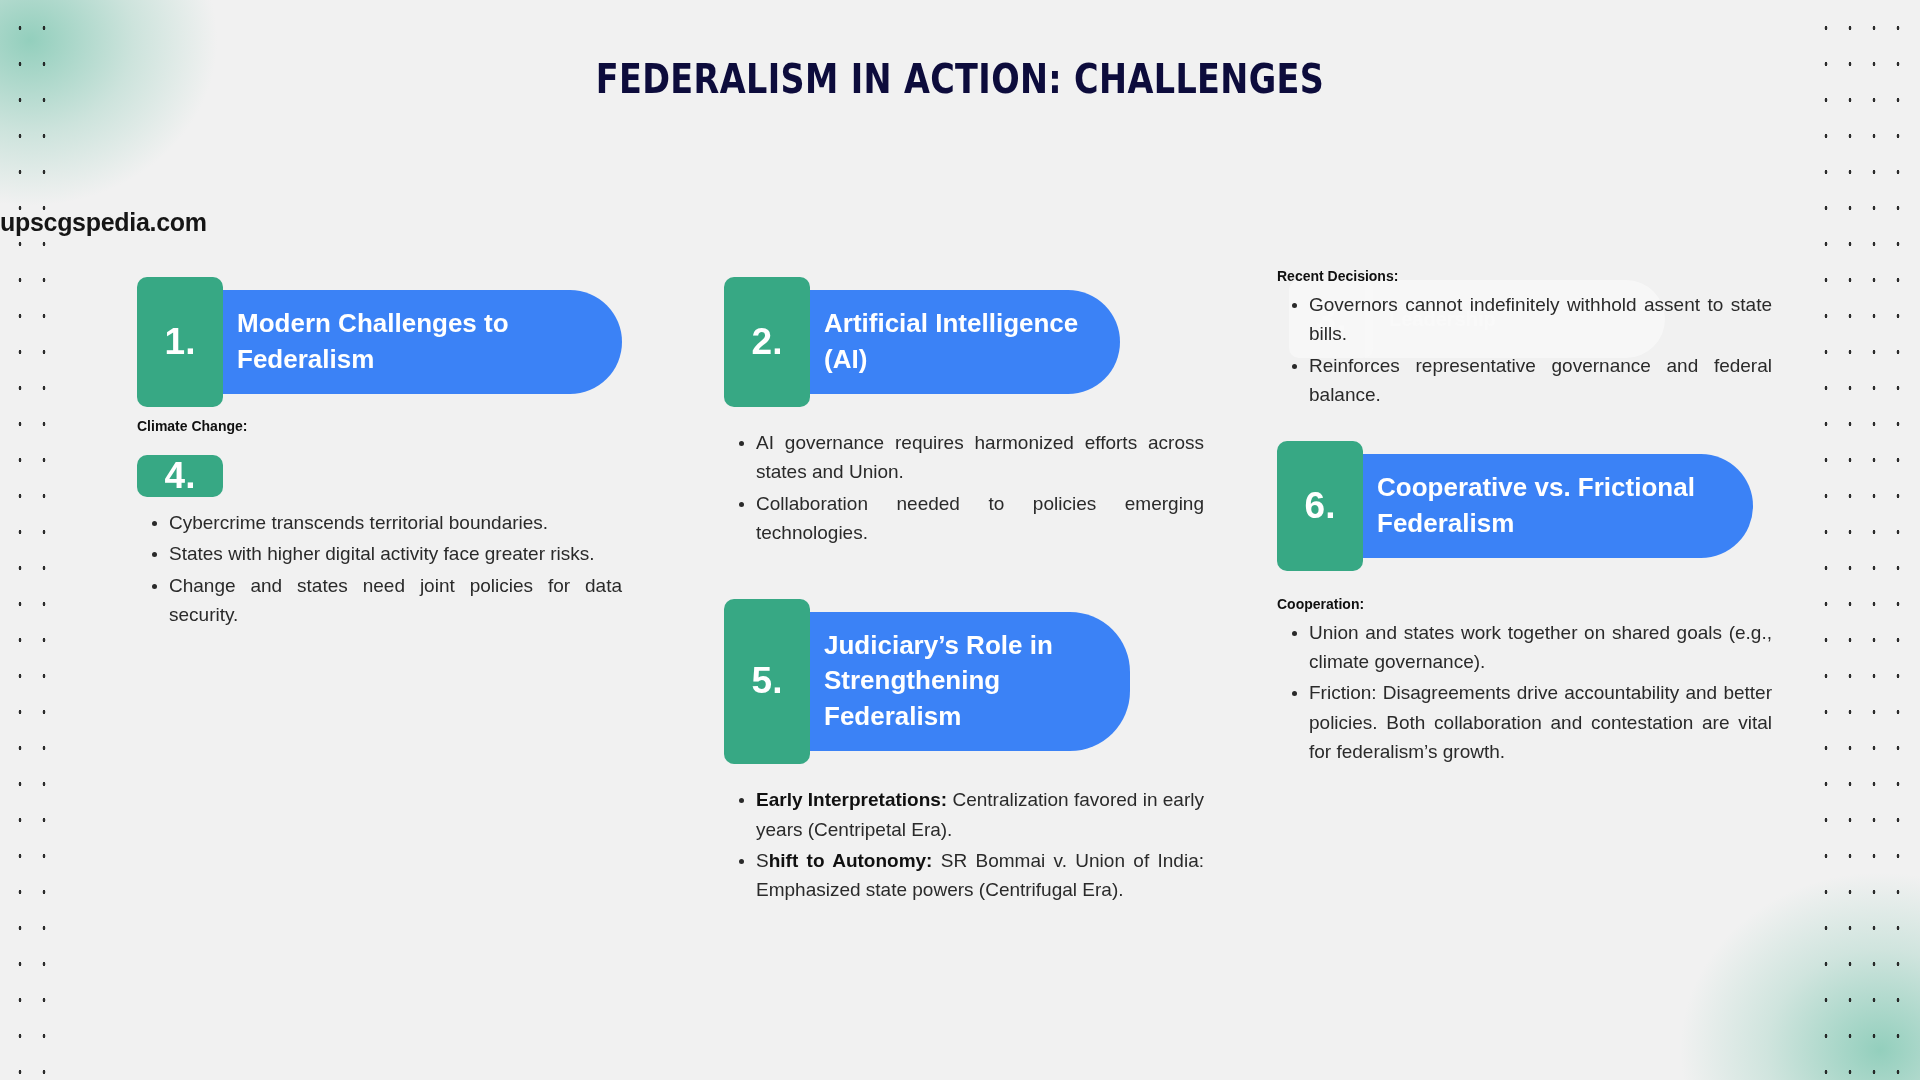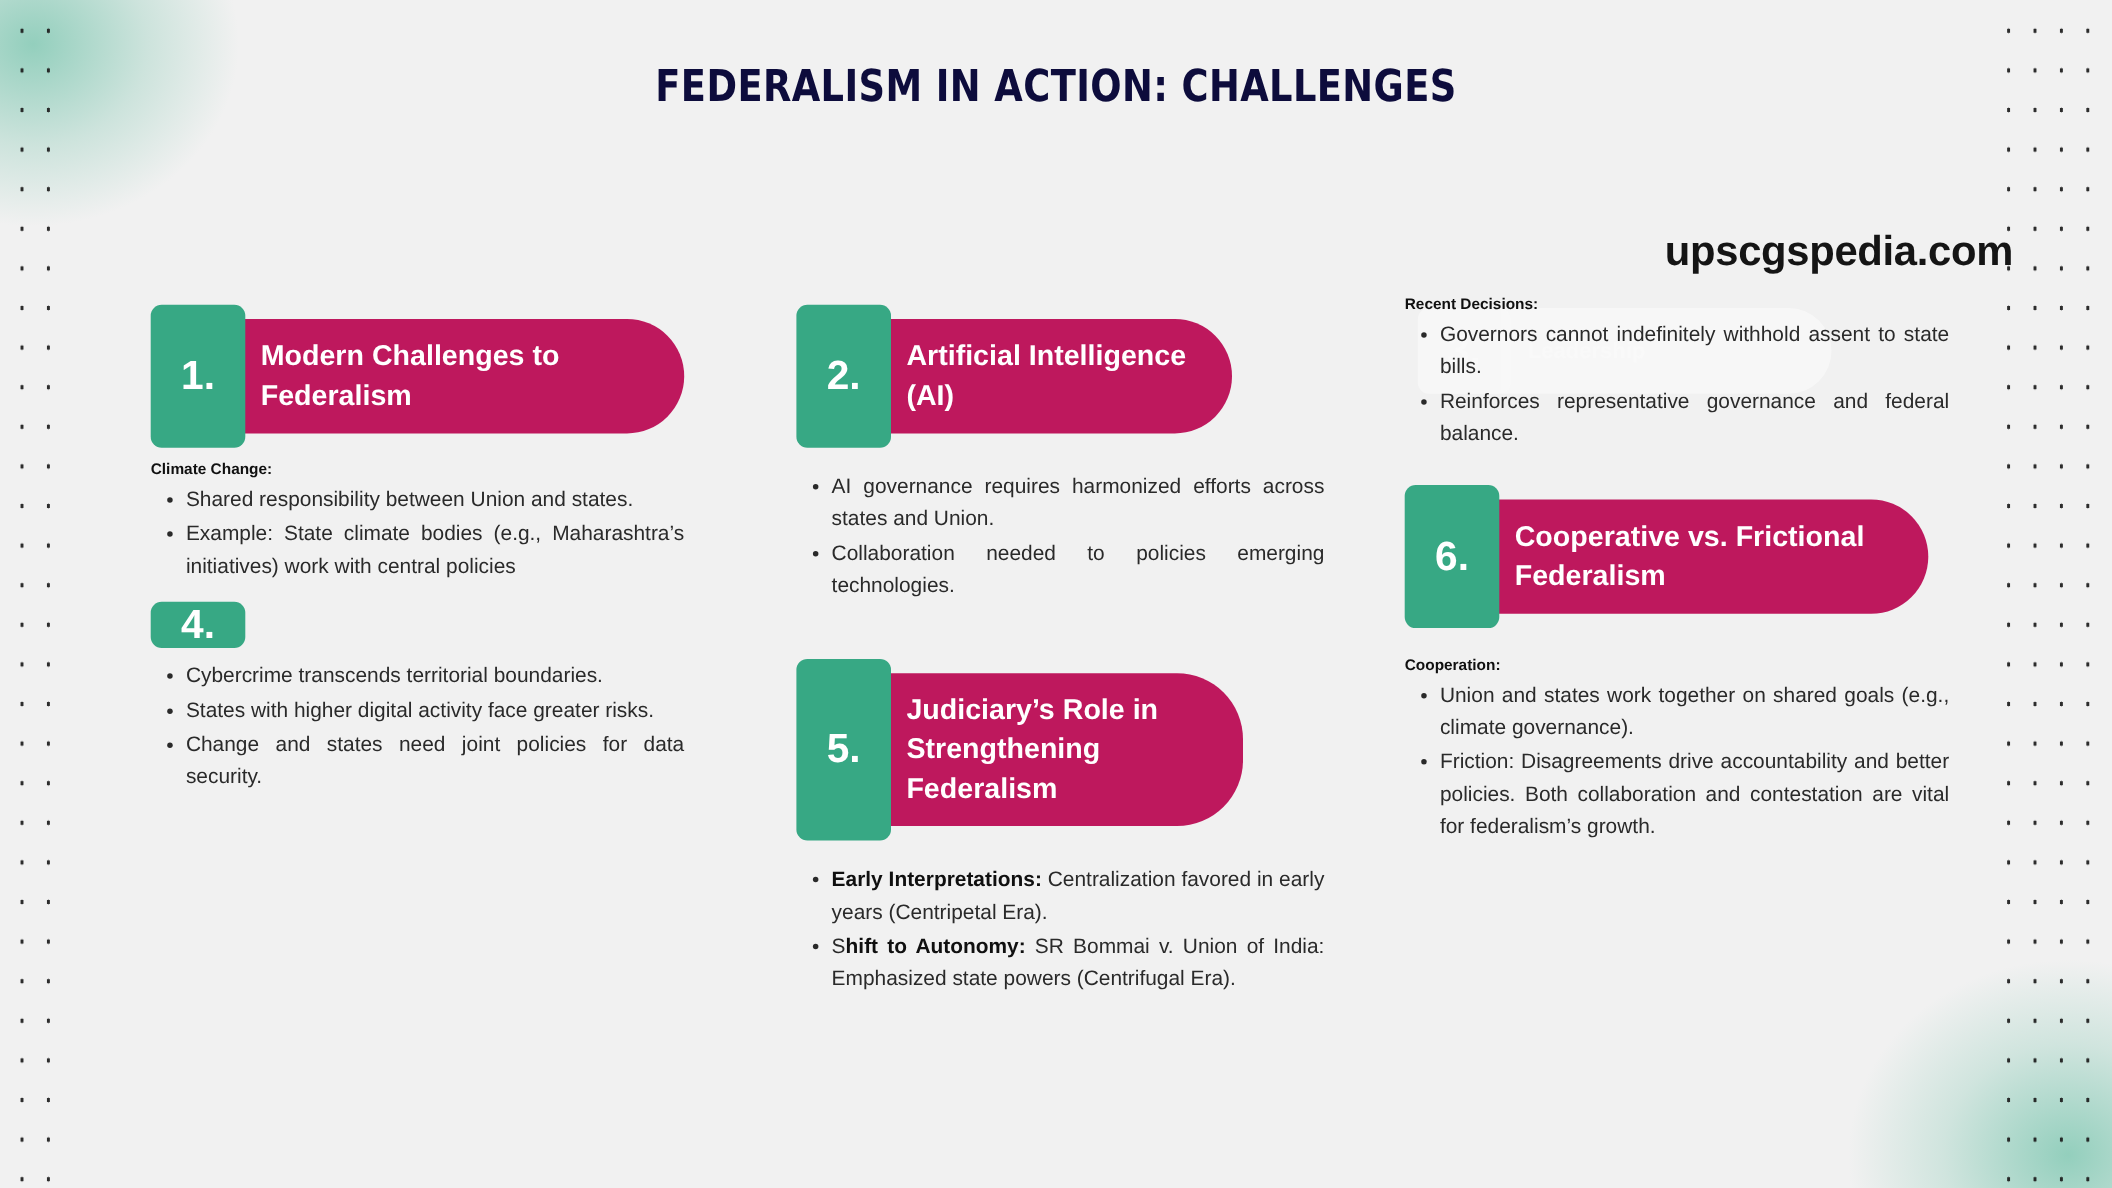--- a/index.html
+++ b/index.html
@@ -58,23 +58,23 @@
     letter-spacing: 0.4px;
     color: #0d0c3c;
     transform: scaleX(0.93);
     transform-origin: center;
   }
   .site-name {
     position: absolute;
     top: 208px;
     left: 0;
     width: 1830px;
-    text-align: right;
-    font-weight: bold;
-    font-size: 38px;
+    text-align: left;
+    font-weight: bold;
+    font-size: 25px;
     color: #151515;
     letter-spacing: -0.3px;
   }
 
   
   .columns {
     position: absolute;
     top: 290px;
     left: 0;
     width: 1920px;
@@ -105,21 +105,21 @@
     color: #ffffff;
     font-weight: bold;
     font-size: 37px;
     position: relative;
     z-index: 2;
     margin-top: -13px;
     margin-bottom: -13px;
   }
   .head-bar {
     flex: 1 1 auto;
-    background: #be185d;
+    background: #3b82f6;
     border-radius: 0 60px 60px 0;
     color: #ffffff;
     font-weight: bold;
     font-size: 26px;
     line-height: 1.38;
     display: flex;
     align-items: center;
     padding: 16px 34px 16px 24px;
     margin-left: -10px;
     box-sizing: border-box;
@@ -206,24 +206,20 @@
 
   <div class="col col-1">
 
     <div class="card-head">
       <div class="badge">1.</div>
       <div class="head-bar">Modern Challenges to Federalism</div>
     </div>
 
     <div class="block">
       <div class="block-title">Climate Change:</div>
-      <ul class="bullets">
-        <li>Shared responsibility between Union and states.</li>
-        <li>Example: State climate bodies (e.g., Maharashtra’s initiatives) work with central policies</li>
-      </ul>
     </div>
 
     <div style="height:28px"></div>
 
     <div class="card-head">
       <div class="badge">4.</div>
     </div>
 
     <div class="block">
       <ul class="bullets">

